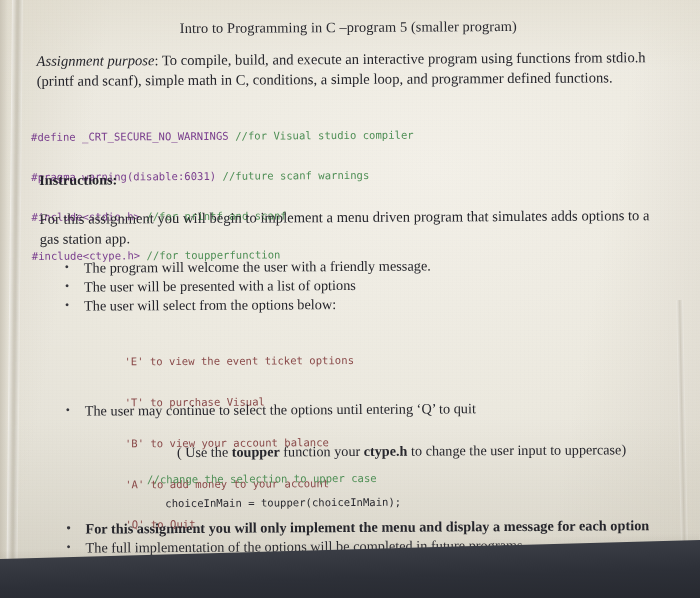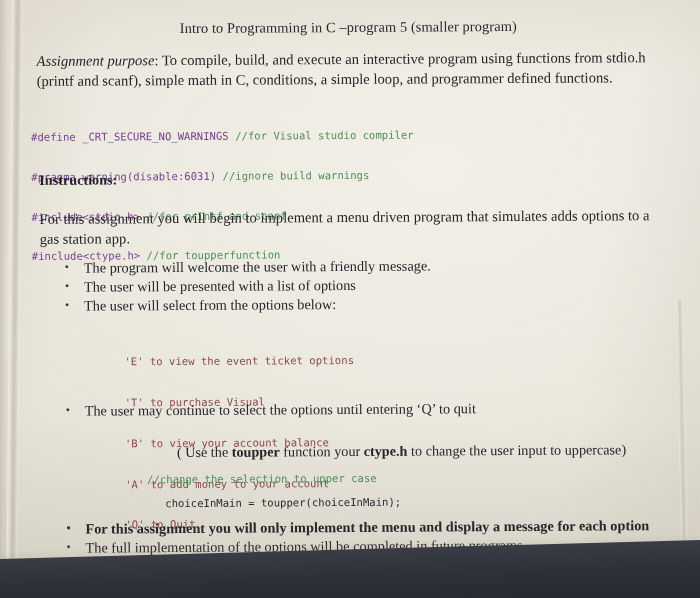--- a/index.html
+++ b/index.html
@@ -219,21 +219,21 @@
 
   <div class="skewwrap">
   <div class="content">
 
     <div class="title">Intro to Programming in C –program 5 (smaller program)</div>
 
     <div class="para" style="top:50px; left:38px; width:628px;"><span class="bi">Assignment purpose</span><span>: To compile, build, and execute an interactive program using functions from stdio.h (printf and scanf), simple math in C, conditions, a simple loop, and programmer defined functions.</span></div>
 
     <div class="code" style="top:103px; left:32px;">
       <div><span class="c-directive">#define _CRT_SECURE_NO_WARNINGS </span><span class="c-comment">//for Visual studio compiler</span></div>
-      <div><span class="c-directive">#pragma warning(disable:6031) </span><span class="c-comment">//ignore build warnings</span></div>
+      <div><span class="c-directive">#pragma warning(disable:6031) </span><span class="c-comment">//future scanf warnings</span></div>
       <div><span class="c-directive">#include&lt;stdio.h&gt; </span><span class="c-comment">//for printf and scanf</span></div>
       <div><span class="c-directive">#include&lt;ctype.h&gt; </span><span class="c-comment">//for toupperfunction</span></div>
     </div>
 
     <div class="heading" style="top:170px; left:40px;">Instructions:</div>
 
     <div class="para" style="top:208px; left:40px; width:632px;">For this assignment you will begin to implement a menu driven program that simulates adds options to a gas station app.</div>
 
     <ul class="bullets" style="top:257px; left:62px;">
       <li>The program will welcome the user with a friendly message.</li>

